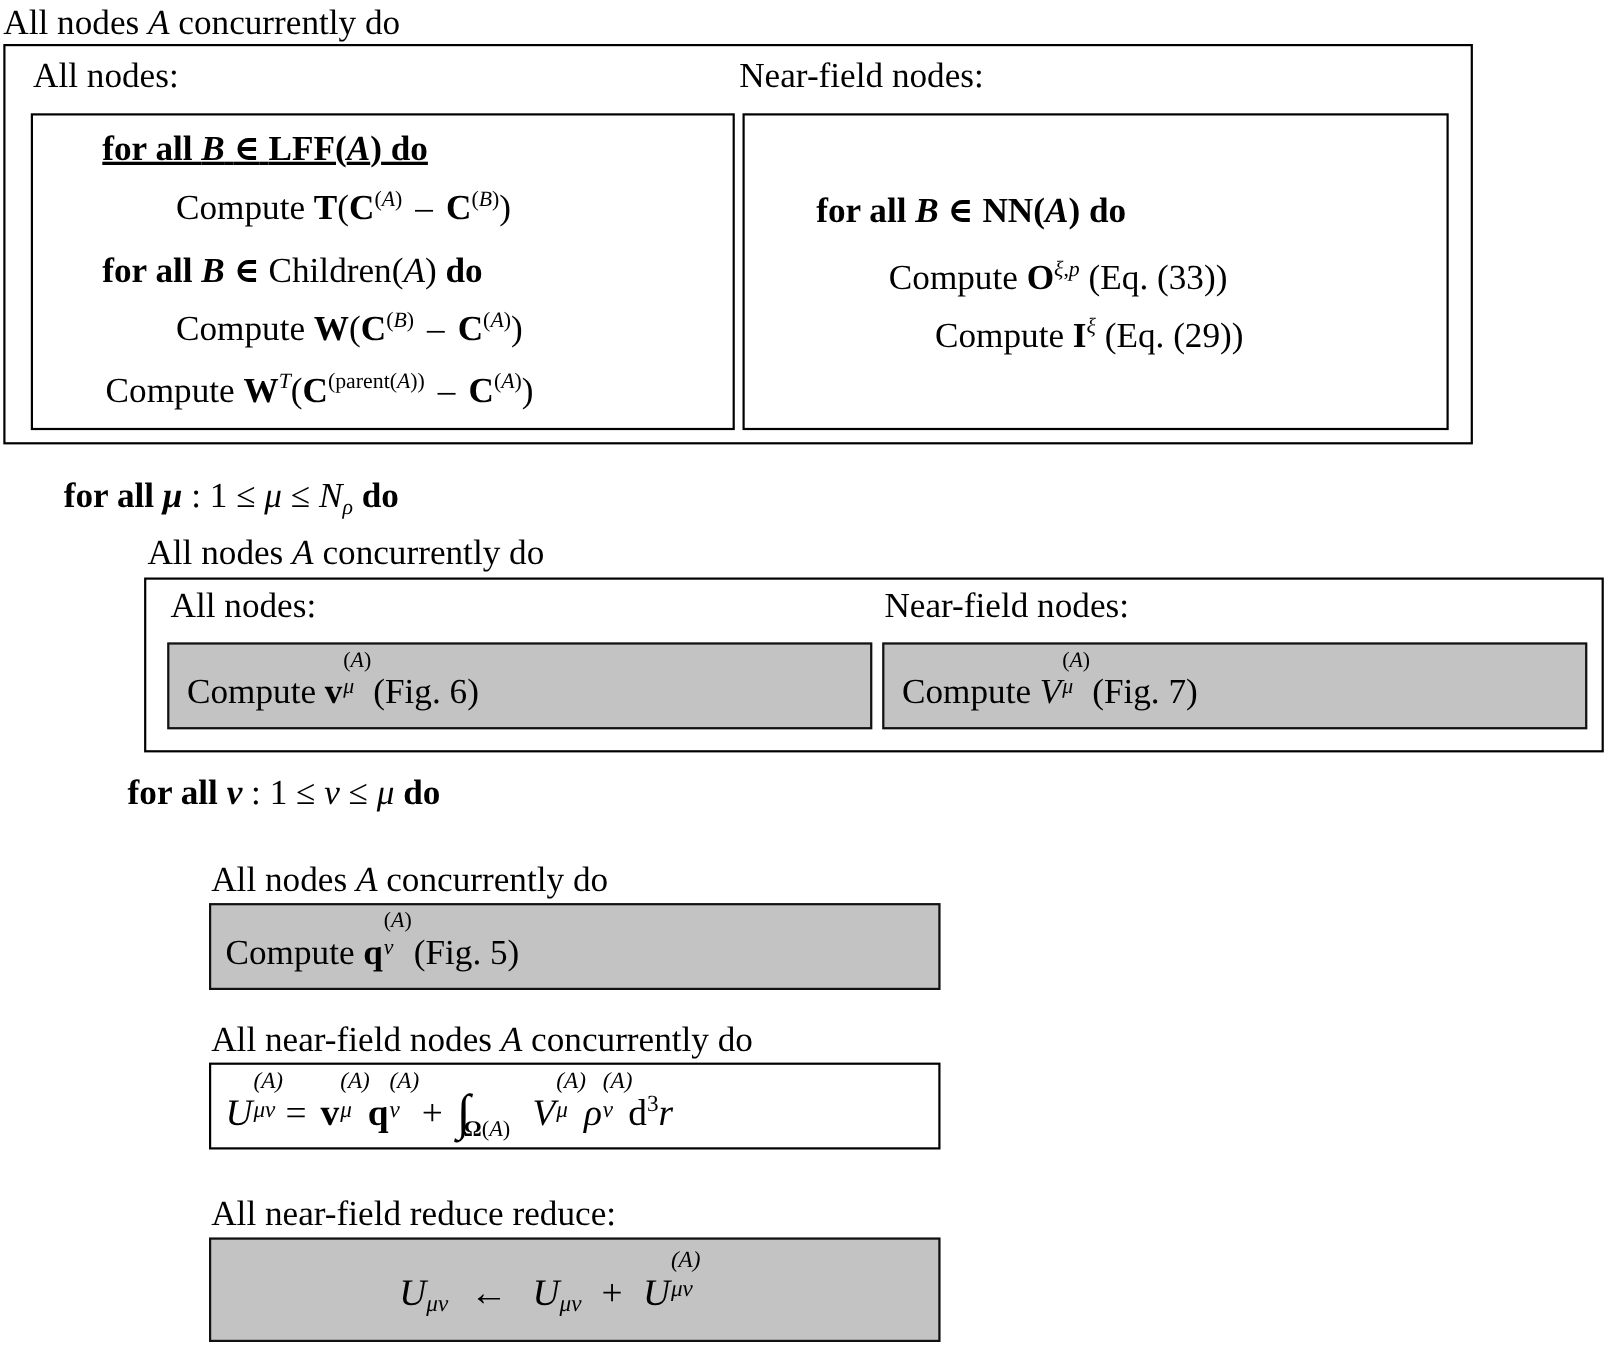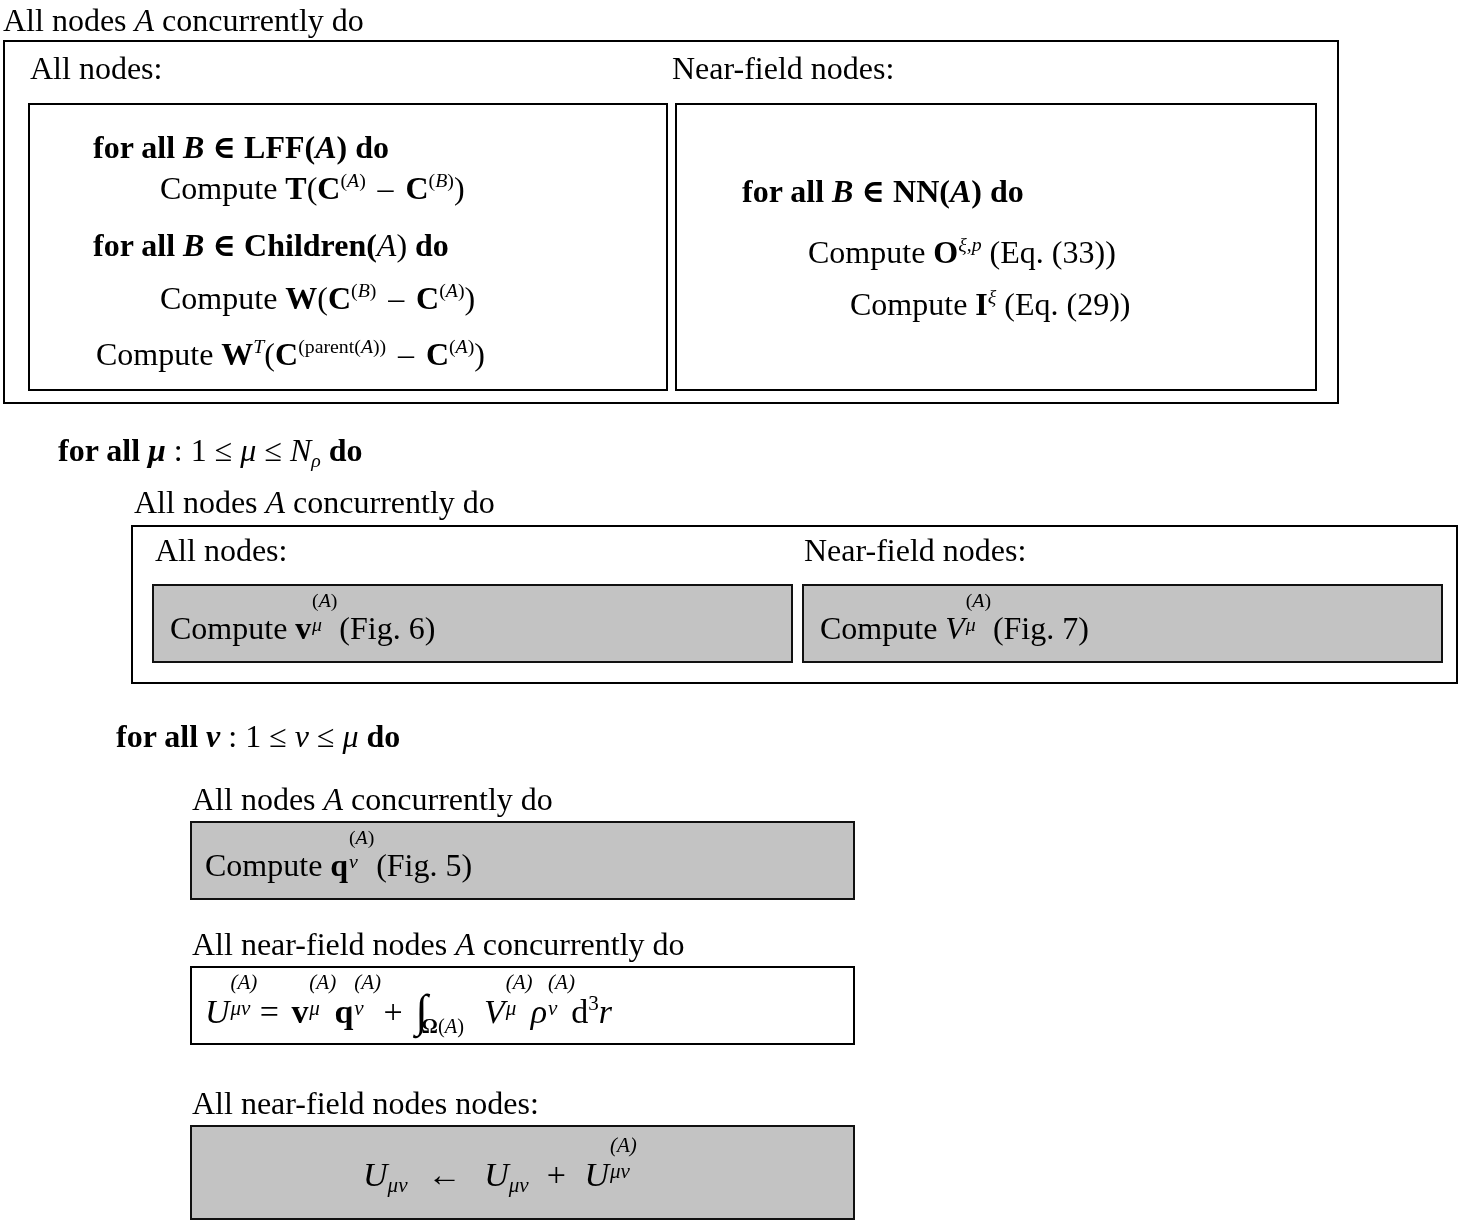--- a/index.html
+++ b/index.html
@@ -110,31 +110,31 @@
 <div class="line" style="left:3px; top:4px;">
   All nodes <span class="it">A</span> concurrently do
 </div>
 
 <div class="box" style="left:3px; top:40px; width:1336px; height:364px;"></div>
 
 <div class="line" style="left:30px; top:52px;">All nodes:</div>
 
 <div class="box" style="left:28px; top:103px; width:640px; height:288px;"></div>
 
-<div class="line bold" style="left:93px; top:131px;">
+<div class="line bold" style="left:93px; top:118px;text-decoration:underline;">
   for all <span class="bi">B</span> <span class="bup">∈</span> <span class="bup">LFF(</span><span class="bi">A</span><span class="bup">)</span> do
 </div>
 
 <div class="line" style="left:160px; top:172px;">
   Compute <span class="bup">T</span>(<span class="bup">C</span><span class="sup">(<span class="it">A</span>)</span>
   <span class="op">–</span> <span class="bup">C</span><span class="sup">(<span class="it">B</span>)</span>)
 </div>
 
 <div class="line bold" style="left:93px; top:229px;">
-  for all <span class="bi">B</span> <span class="bup">∈</span> <span class="bup" style="font-weight:bold;">Children(</span><span class="it" style="font-weight:normal;">A</span><span class="bup" style="font-weight:normal;">)</span> do
+  for all <span class="bi">B</span> <span class="bup">∈</span> <span class="bup" style="font-weight:normal;">Children(</span><span class="it" style="font-weight:normal;">A</span><span class="bup" style="font-weight:normal;">)</span> do
 </div>
 
 <div class="line" style="left:160px; top:282px;font-family:Liberation Serif, serif;">
   Compute <span class="bup">W</span>(<span class="bup">C</span><span class="sup">(<span class="it">B</span>)</span>
   <span class="op">–</span> <span class="bup">C</span><span class="sup">(<span class="it">A</span>)</span>)
 </div>
 
 <div class="line" style="left:96px; top:338px;">
   Compute <span class="bup">W</span><span class="sup"><span class="it">T</span></span>(<span class="bup">C</span><span class="sup">(parent(<span class="it">A</span>))</span>
   <span class="op">–</span> <span class="bup">C</span><span class="sup">(<span class="it">A</span>)</span>)
@@ -175,21 +175,21 @@
 </div>
 
 <div class="line" style="left:804px; top:534px;">Near-field nodes:</div>
 
 <div class="box gray" style="left:802px; top:584px; width:641px; height:79px;"></div>
 
 <div class="line" style="left:820px; top:607px;">
   Compute <span class="ssw"><span class="it">V</span><span class="ss"><span class="s-up">(<span class="it">A</span>)</span><span class="s-dn"><span class="it">μ</span></span></span></span><span style="display:inline-block;width:28px;"></span>(Fig. 7)
 </div>
 
-<div class="line bold" style="left:116px; top:720px;">
+<div class="line bold" style="left:116px; top:704px;">
   for all <span class="bi">ν</span> <span class="bup" style="font-weight:normal;">: 1 ≤ </span><span class="it" style="font-weight:normal;">ν</span><span class="bup" style="font-weight:normal;"> ≤ </span><span class="it" style="font-weight:normal;">μ</span> do
 </div>
 
 <div class="line" style="left:192px; top:783px;">
   All nodes <span class="it">A</span> concurrently do
 </div>
 
 <div class="box gray" style="left:190px; top:821px; width:665px; height:79px;"></div>
 
 <div class="line" style="left:205px; top:844px;">
@@ -202,21 +202,21 @@
 
 <div class="box white" style="left:190px; top:966px; width:665px; height:79px;"></div>
 
 <div class="mathline" style="left:205px; top:985px;">
   <span class="ssw"><span class="it">U</span><span class="ss"><span class="s-up">(<span class="it">A</span>)</span><span class="s-dn"><span class="it">μν</span></span></span></span><span style="display:inline-block;width:26px;"></span><span class="op">=</span>
   <span class="ssw"><span class="bup">v</span><span class="ss"><span class="s-up">(<span class="it">A</span>)</span><span class="s-dn"><span class="it">μ</span></span></span></span><span style="display:inline-block;width:26px;"></span><span class="ssw"><span class="bup">q</span><span class="ss"><span class="s-up">(<span class="it">A</span>)</span><span class="s-dn"><span class="it">ν</span></span></span></span><span style="display:inline-block;width:26px;"></span><span class="op">+</span>
   <span class="intg">∫</span><span class="int-sub">Ω<span class="pl">(<span class="it">A</span>)</span></span><span style="display:inline-block;width:14px;"></span><span class="ssw"><span class="it">V</span><span class="ss"><span class="s-up">(<span class="it">A</span>)</span><span class="s-dn"><span class="it">μ</span></span></span></span><span style="display:inline-block;width:26px;"></span><span class="ssw"><span class="it">ρ</span><span class="ss"><span class="s-up">(<span class="it">A</span>)</span><span class="s-dn"><span class="it">ν</span></span></span></span><span style="display:inline-block;width:24px;"></span><span style="font-style:normal;">d</span><span class="sup" style="font-style:normal;">3</span><span class="it">r</span>
 </div>
 
 <div class="line" style="left:192px; top:1087px;">
-  All near-field nodes nodes:
+  All near-field reduce reduce:
 </div>
 
 <div class="box gray" style="left:190px; top:1125px; width:665px; height:95px;"></div>
 
 <div class="mathline" style="left:363px; top:1152px;">
   <span class="ssw"><span class="it">U</span><span class="sub"><span class="it">μν</span></span></span><span style="display:inline-block;width:16px;"></span><span class="op">←</span><span style="display:inline-block;width:10px;"></span>
   <span class="ssw"><span class="it">U</span><span class="sub"><span class="it">μν</span></span></span><span style="display:inline-block;width:14px;"></span><span class="op">+</span><span style="display:inline-block;width:6px;"></span>
   <span class="ssw"><span class="it">U</span><span class="ss"><span class="s-up">(<span class="it">A</span>)</span><span class="s-dn"><span class="it">μν</span></span></span></span>
 </div>
 

